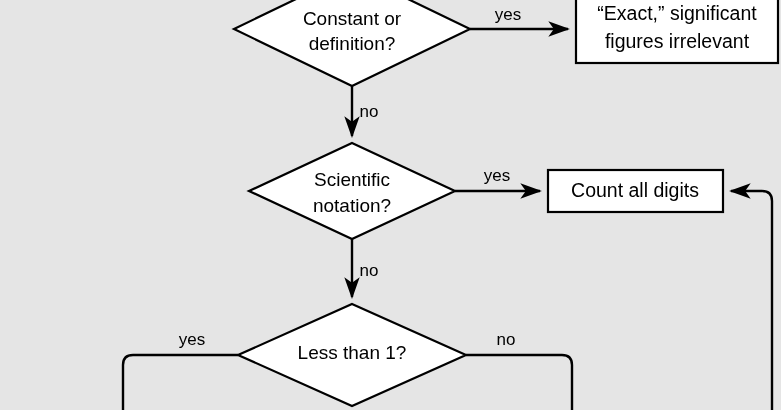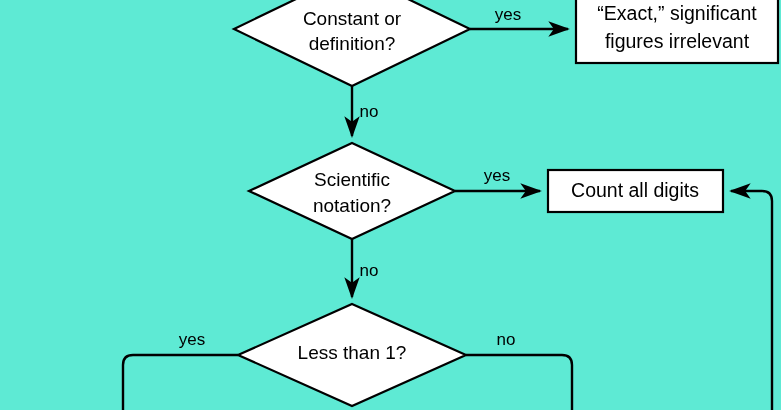--- a/index.html
+++ b/index.html
@@ -7,21 +7,21 @@
     padding: 0;
     background: #ffffff;
   }
   body {
     font-family: "Liberation Sans", sans-serif;
   }
   #flowchart-root {
     position: relative;
     width: 781px;
     height: 410px;
-    background: #5eead4;
+    background: #e5e5e5;
     overflow: hidden;
   }
   #flow-svg {
     position: absolute;
     left: 0;
     top: 0;
   }
   .node-shape {
     fill: #ffffff;
     stroke: #000000;

